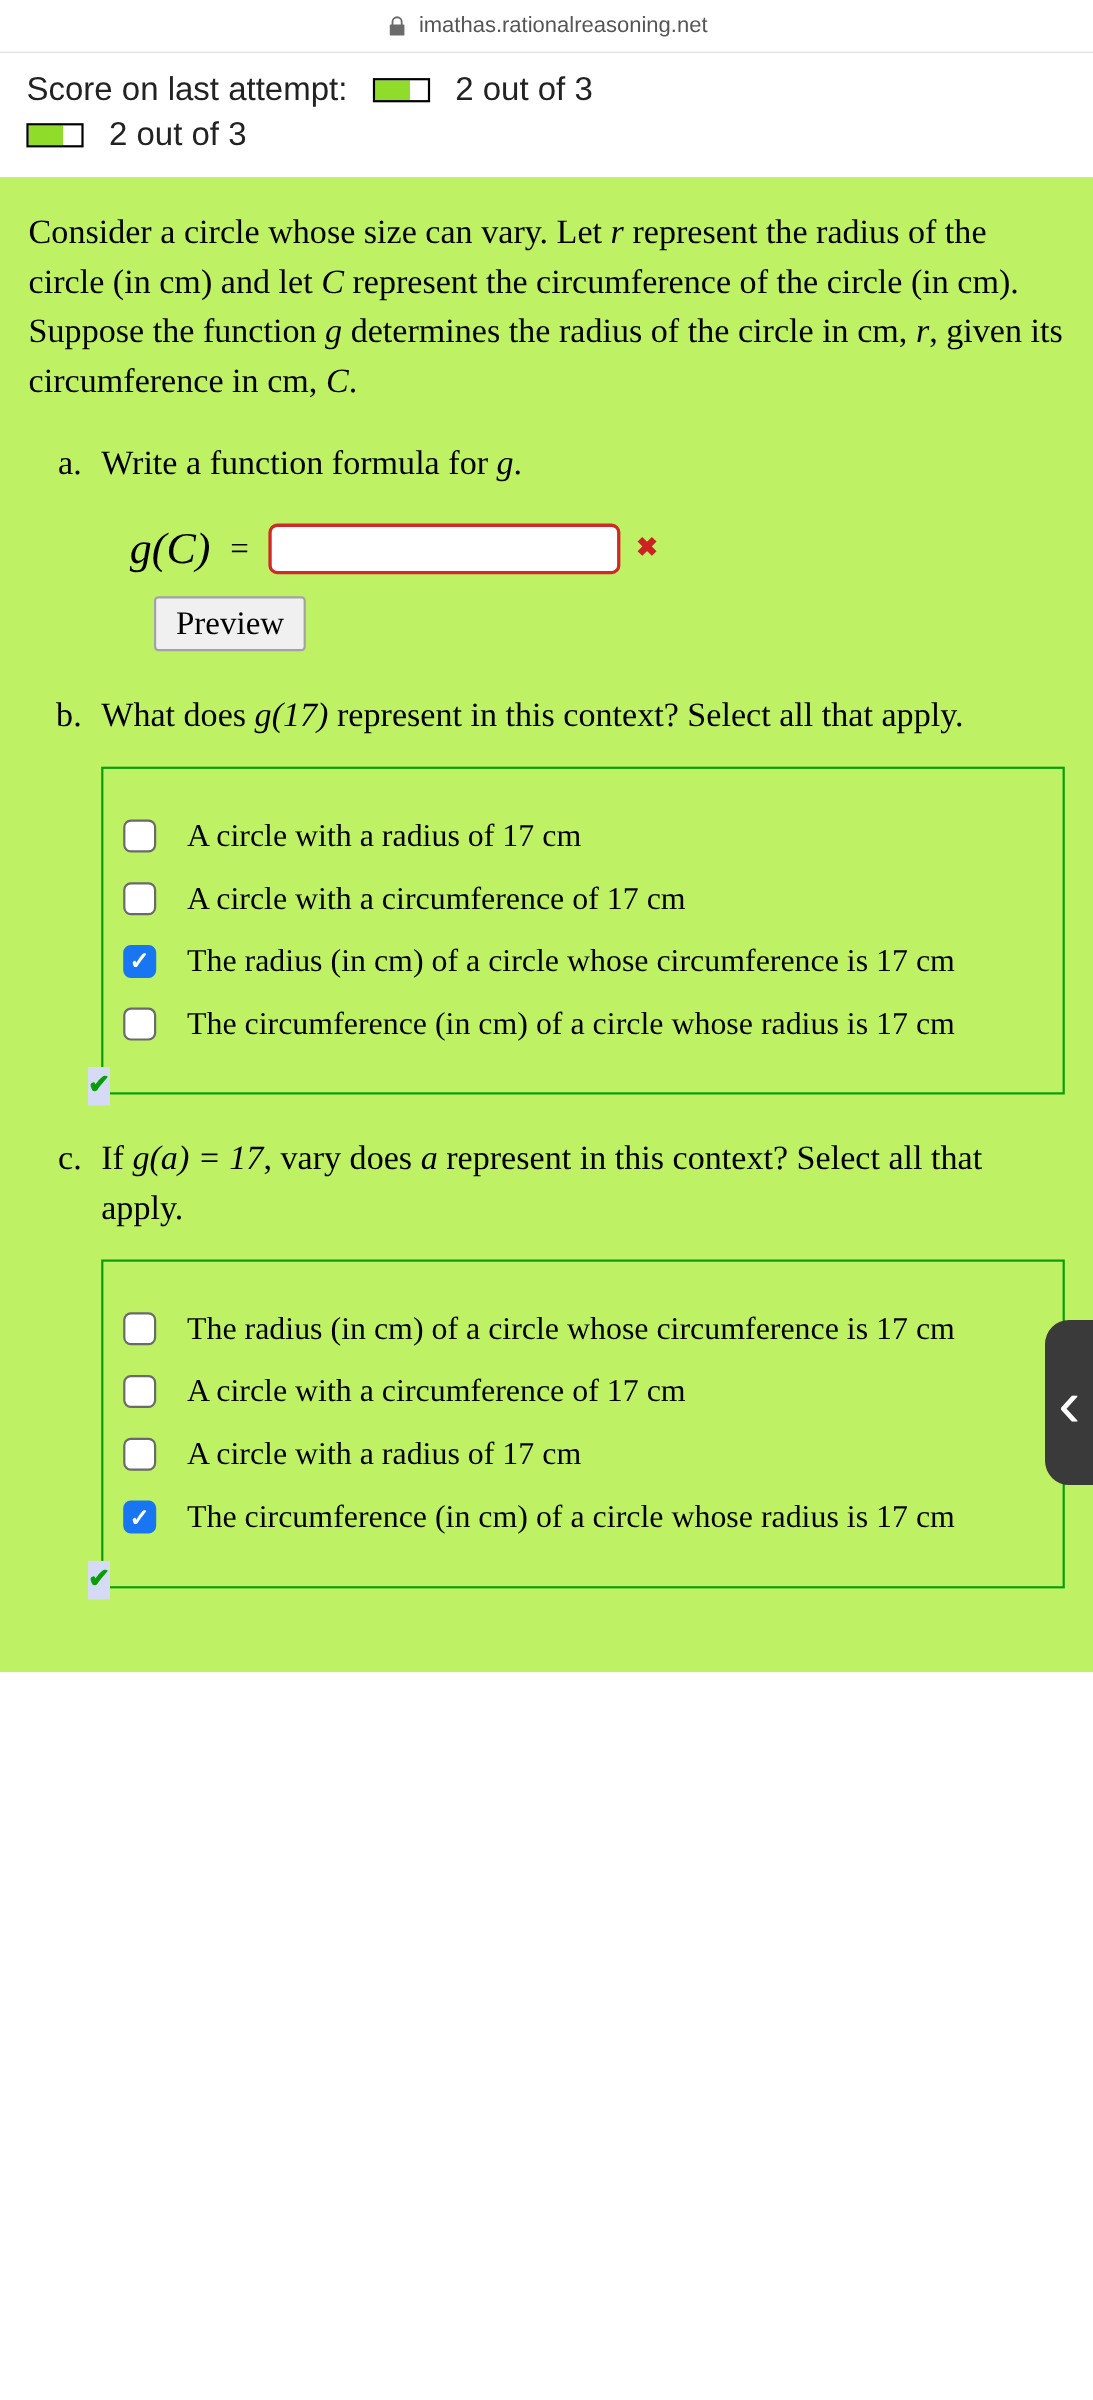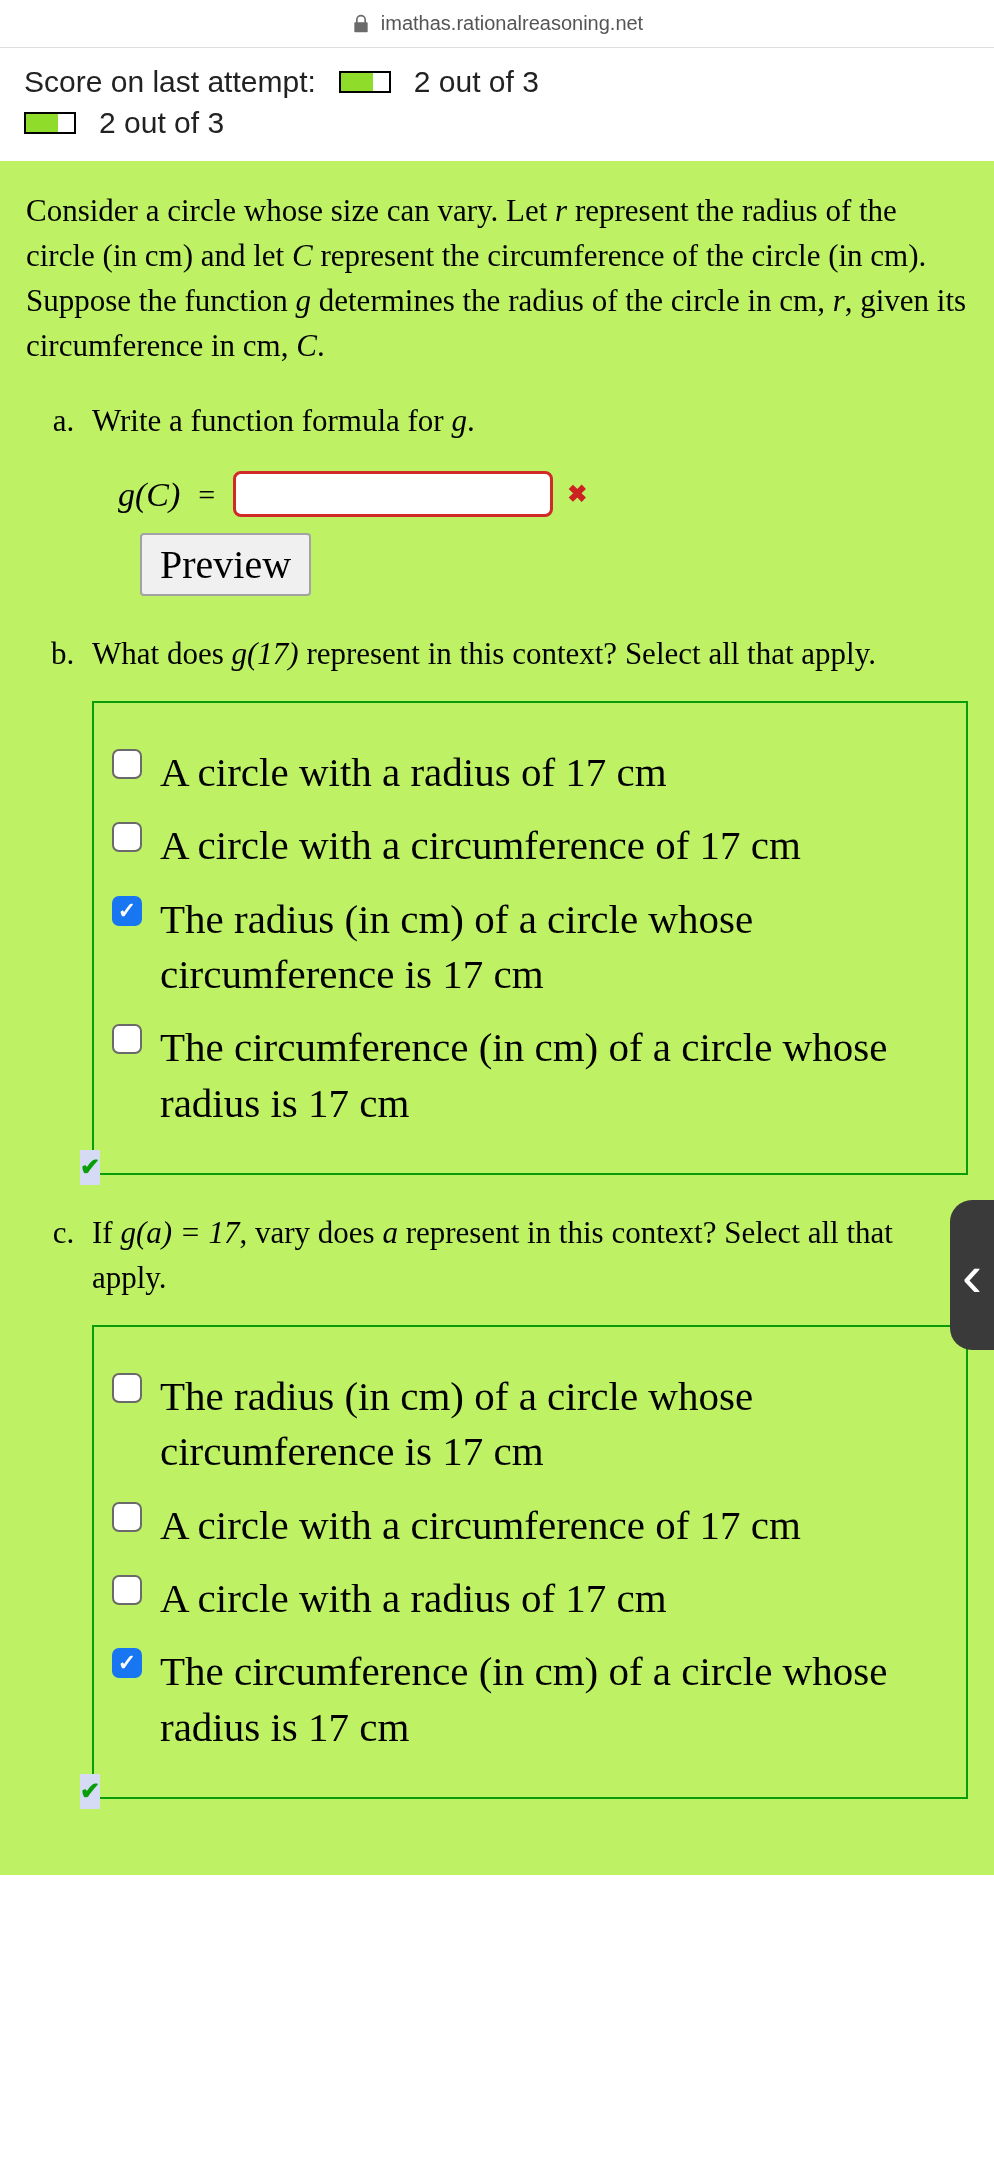--- a/index.html
+++ b/index.html
@@ -61,57 +61,57 @@
   .answer-row {
     margin-top: 26px;
     display: flex;
     align-items: center;
     gap: 14px;
     margin-left: 26px;
   }
   .gC {
     font-style: italic;
     font-family: 'Times New Roman', serif;
-    font-size: 34px;
+    font-size: 40px;
   }
   .equals { font-size: 30px; margin: 0 4px; }
   .answer-input {
     width: 320px;
     height: 46px;
     border: 3px solid #d12828;
     border-radius: 8px;
     background: #fff;
     font-size: 28px;
     padding: 0 10px;
   }
   .wrong-x { color: #c22; font-size: 24px; font-weight: bold; font-family: Arial, sans-serif; }
   .preview-row { margin-left: 48px; margin-top: 14px; }
   .preview-btn {
     background: #f0f0f0;
     border: 2px solid #a3a3a3;
     border-radius: 4px;
     padding: 6px 18px;
-    font-size: 40px;
+    font-size: 30px;
     font-family: Georgia, serif;
     cursor: pointer;
   }
   .choice-box {
     border: 2px solid #0a9d0a;
     background: #fff0;
     padding: 24px 18px 24px 18px;
     margin-top: 24px;
     margin-left: 0;
     position: relative;
   }
   .choice {
     display: flex;
     align-items: flex-start;
-    gap: 18px;
+    gap: 28px;
     margin: 18px 0;
-    font-size: 41px;
+    font-size: 29px;
     line-height: 1.35;
   }
   .cb {
     flex-shrink: 0;
     width: 30px;
     height: 30px;
     border: 2px solid #6a6a6a;
     border-radius: 7px;
     background: #fff;
     margin-top: 4px;

